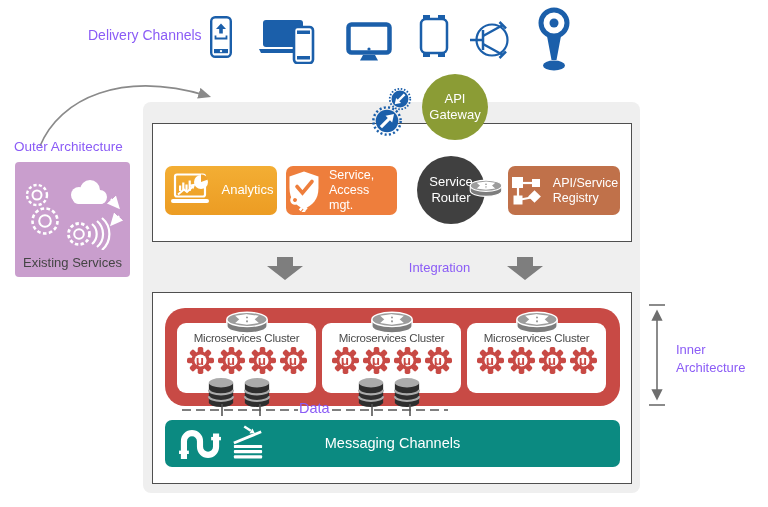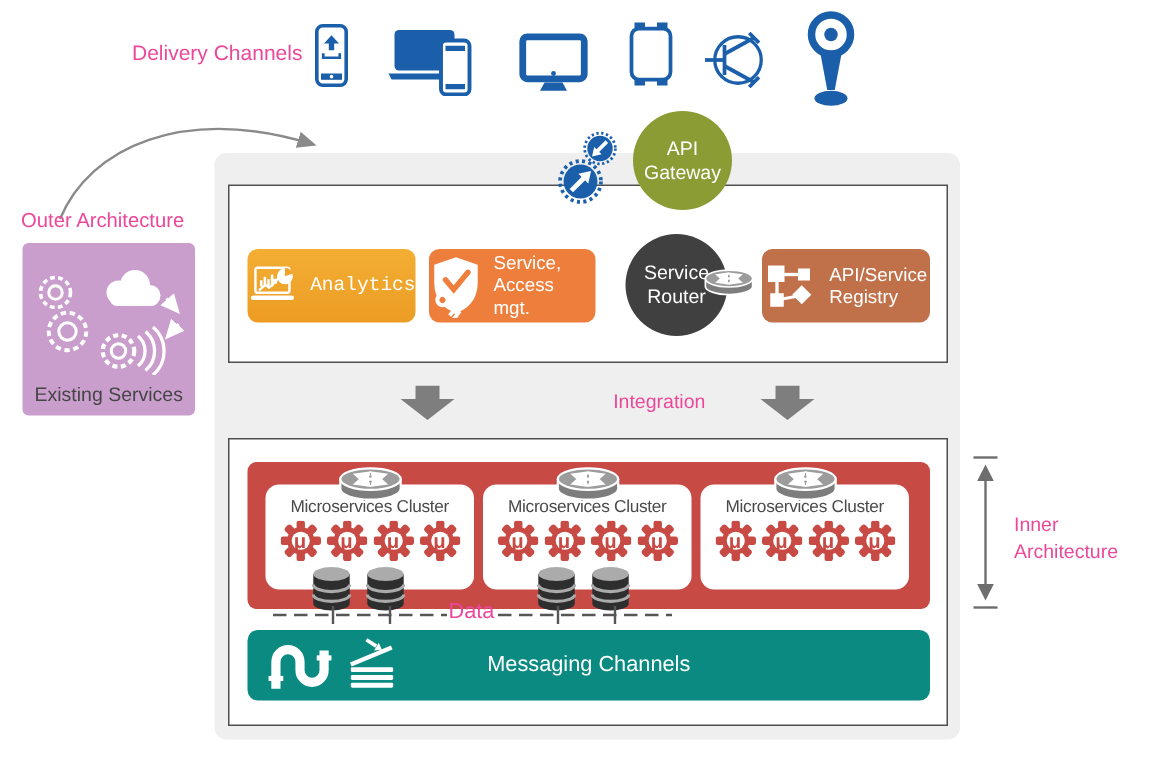--- a/index.html
+++ b/index.html
@@ -1,47 +1,47 @@
 <!DOCTYPE html>
 <html><head>
 <meta charset="utf-8">
 <style>
   html,body{margin:0;padding:0;background:#fff;}
   .canvas{
     position:relative;width:768px;height:507px;background:#fff;overflow:hidden;
     font-family:"Liberation Sans",sans-serif;color:#4a4a4a;
   }
   .abs{position:absolute;}
-  .lbl{color:#ec4899;}
+  .lbl{color:#8b5cf6;}
   
   .delivery-label{left:88px;top:27px;font-size:14px;}
   
   .gray-container{left:143px;top:102px;width:497px;height:391px;background:#efefef;border-radius:8px;}
   .white-box{background:#fff;border:1.5px solid #4f4f4f;}
   .box-outer{left:152px;top:123px;width:478px;height:117px;}
   .box-inner{left:152px;top:292px;width:478px;height:190px;}
   
   .card{border-radius:7px;color:#fff;display:flex;align-items:center;justify-content:center;gap:7px;}
   .card-analytics{left:165px;top:166px;width:112px;height:49px;background:linear-gradient(#f3ae34,#ec9c23);}
   .card-security{left:286px;top:166px;width:111px;height:49px;background:#ee7e3c;}
   .card-registry{left:508px;top:166px;width:112px;height:49px;background:#c0714a;}
-  .card-label{font-size:13px;line-height:1.15;font-family:Liberation Mono, monospace;}
+  .card-label{font-size:13px;line-height:1.15;}
   .card-label2{font-size:12.5px;line-height:1.18;}
   
   .circle{border-radius:50%;display:flex;flex-direction:column;align-items:center;justify-content:center;color:#fff;}
   .gateway-circle{left:422px;top:74px;width:66px;height:66px;background:#8b9c35;font-size:13px;line-height:1.25;}
   .router-circle{left:417px;top:156px;width:68px;height:68px;background:#404040;font-size:13px;line-height:1.25;}
   
   .existing-box{left:15px;top:162px;width:115px;height:115px;background:#c99ecd;border-radius:4px;}
   .existing-label{left:0;right:0;bottom:7px;text-align:center;font-size:13px;color:#454545;}
   .outer-arch-label{left:14px;top:139px;font-size:13.5px;}
   
   .integration-label{left:143px;top:260px;width:497px;text-align:center;font-size:13px;padding-left:48px;}
   
-  .red-box{left:165px;top:308px;width:455px;height:98px;background:#c84a45;border-radius:6px;}
+  .red-box{left:165px;top:308px;width:455px;height:98px;background:#c84a45;border-radius:20px;}
   .cluster-card{position:absolute;top:15px;width:139px;height:70px;background:#fff;border-radius:9px;}
   .cluster-title{margin-top:9px;text-align:center;font-size:11.5px;letter-spacing:-0.2px;color:#4a4a4a;}
   .gear-row{display:flex;justify-content:center;gap:4px;margin-top:3px;}
   .mugear{position:relative;width:27px;height:27px;display:flex;align-items:center;justify-content:center;color:#c84a45;}
   .mugear svg{position:absolute;inset:0;width:27px;height:27px;}
   .mu{position:relative;font-size:13.5px;font-weight:700;color:#c84a45;z-index:1;}
   .cluster-router{position:absolute;left:50%;transform:translateX(-50%);top:-13px;width:46px;height:26px;}
   
   .data-label{left:299px;top:400px;font-size:14.5px;}
   .teal-bar{left:165px;top:420px;width:455px;height:47px;background:#0b8a81;border-radius:7px;}

